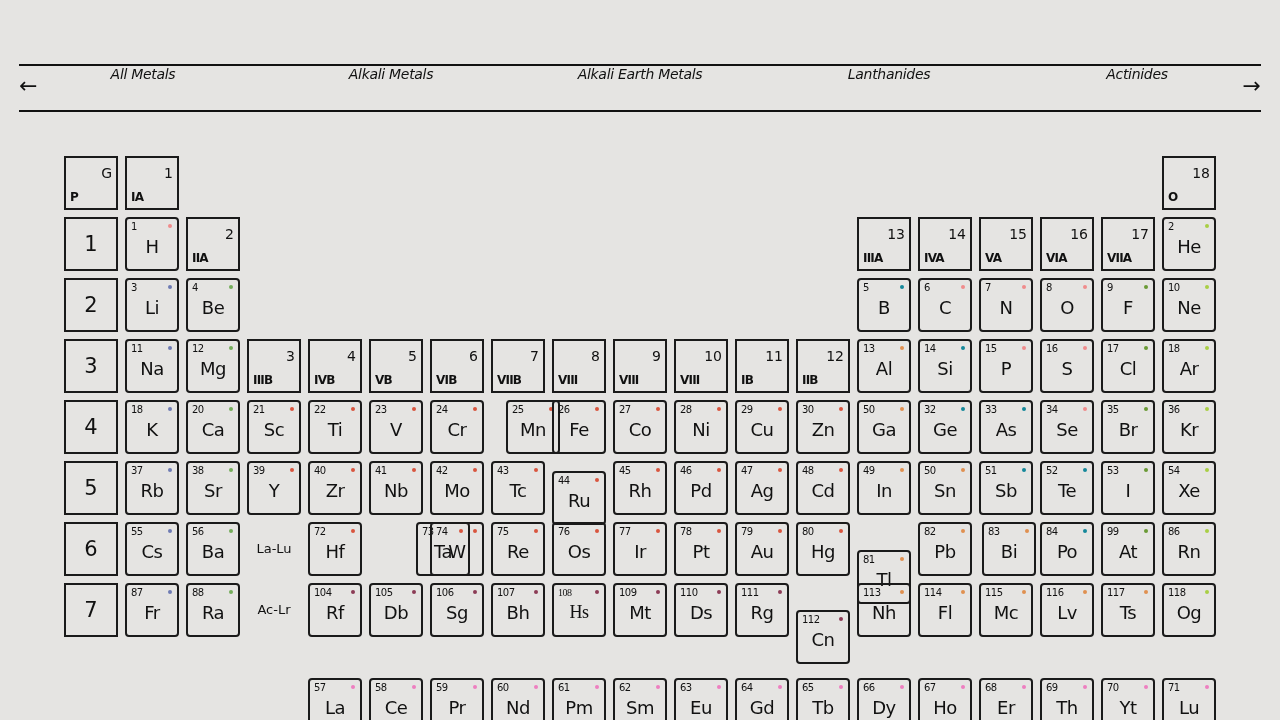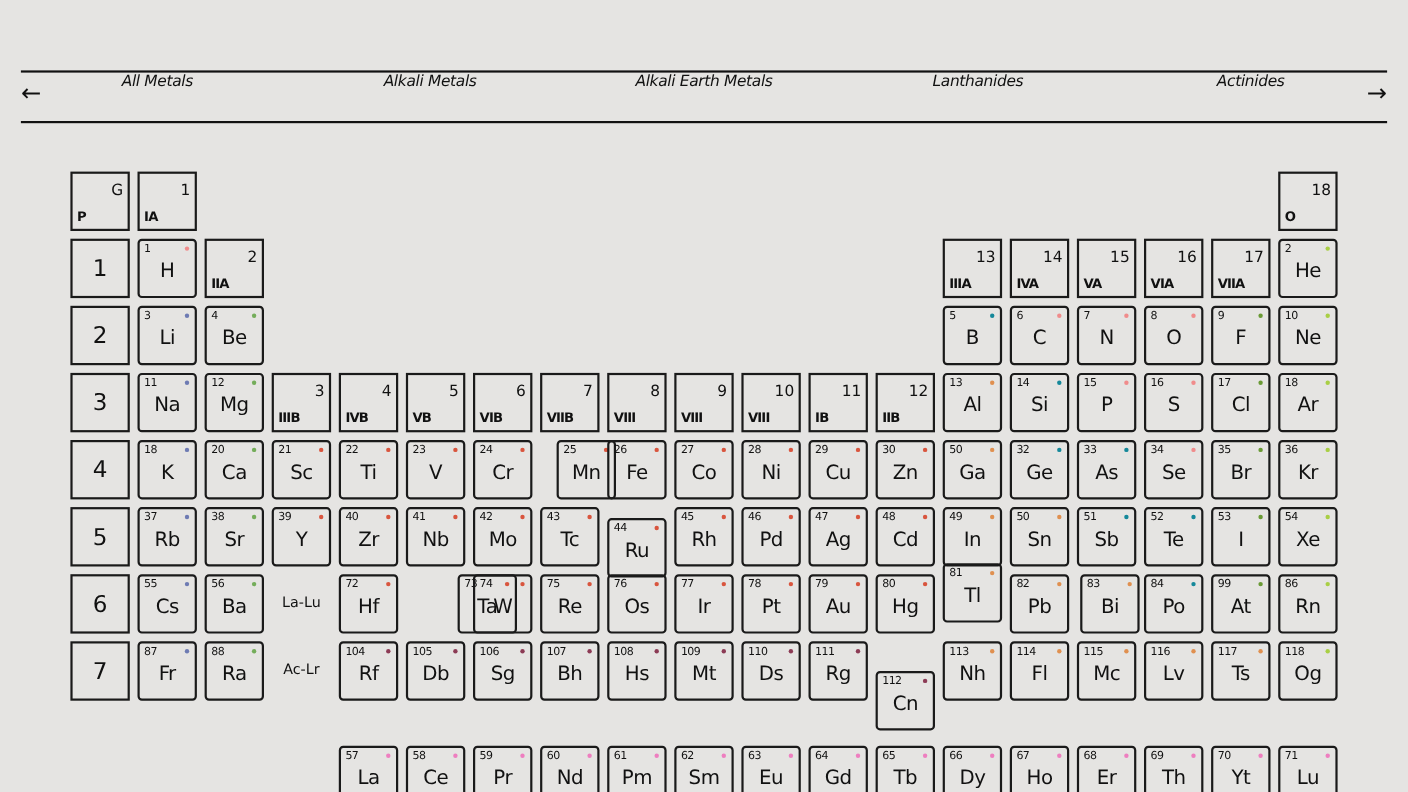--- a/index.html
+++ b/index.html
@@ -451,21 +451,21 @@
     <div class="cell el" style="left: 735px; top: 522px;">
       <span class="num">79</span>
       <span class="dot" style="background:#d9553e"></span>
       <span class="sym">Au</span>
     </div>
     <div class="cell el" style="left: 796px; top: 522px;">
       <span class="num">80</span>
       <span class="dot" style="background:#d9553e"></span>
       <span class="sym">Hg</span>
     </div>
-    <div class="cell el" style="left: 857px; top: 512px;">
+    <div class="cell el" style="left: 857px; top: 550px;">
       <span class="num">81</span>
       <span class="dot" style="background:#e09050"></span>
       <span class="sym">Tl</span>
     </div>
     <div class="cell el" style="left: 918px; top: 522px;">
       <span class="num">82</span>
       <span class="dot" style="background:#e09050"></span>
       <span class="sym">Pb</span>
     </div>
     <div class="cell el" style="left: 949px; top: 522px; margin-left: 33px;">
@@ -511,21 +511,21 @@
     <div class="cell el" style="left: 430px; top: 583px;">
       <span class="num">106</span>
       <span class="dot" style="background:#8c3b55"></span>
       <span class="sym">Sg</span>
     </div>
     <div class="cell el" style="left: 491px; top: 583px;">
       <span class="num">107</span>
       <span class="dot" style="background:#8c3b55"></span>
       <span class="sym">Bh</span>
     </div>
-    <div class="cell el" style="left: 552px; top: 583px;">
+    <div class="cell el" style="left: 552px; top: 583px; font-family: Liberation Serif, serif;">
       <span class="num">108</span>
       <span class="dot" style="background:#8c3b55"></span>
       <span class="sym">Hs</span>
     </div>
     <div class="cell el" style="left: 613px; top: 583px;">
       <span class="num">109</span>
       <span class="dot" style="background:#8c3b55"></span>
       <span class="sym">Mt</span>
     </div>
     <div class="cell el" style="left: 674px; top: 583px;">

